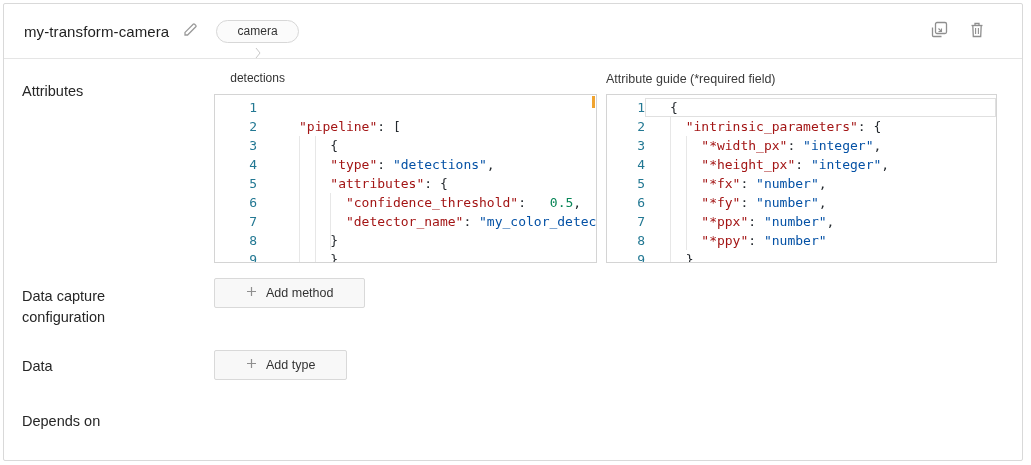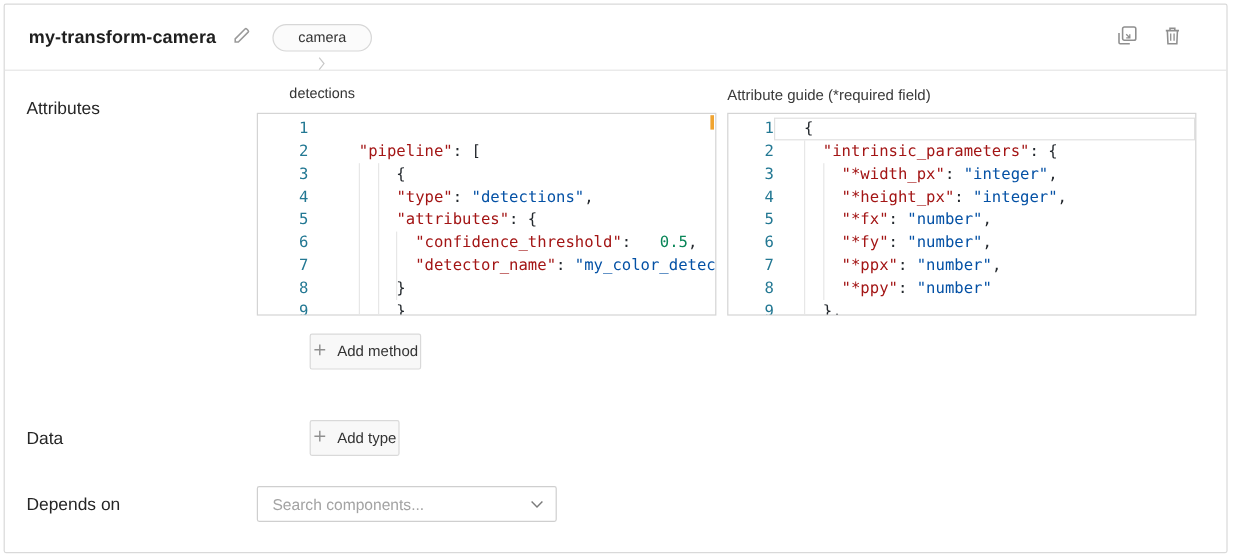--- a/index.html
+++ b/index.html
@@ -3,21 +3,21 @@
 <meta charset="utf-8">
 <style>
   * { box-sizing: border-box; margin: 0; padding: 0; }
   html,body { background:#fff; width:1031px; height:465px; overflow:hidden;
     font-family:"Liberation Sans", sans-serif; }
   .card { position:absolute; left:3px; top:3px; width:1020px; height:458px;
     background:#fff; border:1px solid #d9d9d9; border-radius:2px; }
   
   .hdr { height:55px; border-bottom:1px solid #e5e5e5; display:flex; align-items:center;
     padding:0 20px; }
-  .title { font-size:15px; font-weight:700; color:#1f1f1f; letter-spacing:.1px; }
+  .title { font-size:15px; font-weight:400; color:#1f1f1f; letter-spacing:.1px; }
   .iconbtn { background:none; border:none; cursor:pointer; display:flex; align-items:center;
     padding:4px; }
   .edit-btn { margin-left:10px; }
   .badge { margin-left:14px; display:flex; align-items:center; gap:9px;
     border:1px solid #d7d7d7; background:#fbfbfb; border-radius:999px;
     padding:3px 13px; height:23px;flex-direction:column; }
   .badge span { font-size:12px; color:#333; }
   .hdr-right { margin-left:auto; display:flex; align-items:center; gap:14px; padding-right:14px; }
   
   .body { position:relative; height:400px; }
@@ -36,22 +36,22 @@
   .ct { flex:1 1 auto; font:inherit; line-height:19px; white-space:pre; overflow:hidden; }
   .ed-left  .ct { padding-left:42px; }
   .ed-right .ct { padding-left:25px; }
   .cl.active .ct { outline:1px solid #e0e0e0; outline-offset:-1px; }
   .c-key{ color:var(--c-key,#a31515); } .c-str{ color:var(--c-str,#0451a5); }
   .c-num{ color:var(--c-num,#098658);margin-left:16px; } .c-pun{ color:#24292e; }
   .iguide { position:absolute; width:1px; background:#e7e7e7; }
   .ruler-mark { position:absolute; right:1px; top:1px; width:3px; height:12px; background:#f0a431; }
   
   .addbtn { position:absolute; left:210px; height:30px; display:flex; align-items:center; gap:9px;
-    background:#f8f8f8; border:1px solid #d9d9d9; border-radius:2px; padding:0 2px;
-    font-size:12.5px; color:#333; font-family:inherit; cursor:pointer;margin-left:44px; }
+    background:#f8f8f8; border:1px solid #d9d9d9; border-radius:2px; padding:0 31px;
+    font-size:12.5px; color:#333; font-family:inherit; cursor:pointer; }
   
   .combo { position:absolute; left:210px; top:346px; width:250px; height:30px; }
   .combo input { width:100%; height:100%; border:1px solid #cfcfcf; border-radius:2px;
     padding:0 30px 0 12px; font-size:13px; color:#333; font-family:inherit; outline:none; }
   .combo input::placeholder { color:#a3a3a3; }
   .combo svg { position:absolute; right:11px; top:12px; }
 </style>
 </head>
 <body>
 
@@ -183,42 +183,35 @@
           </div>
           <div class="cl">
             <span class="ln">9</span>
             <pre class="ct"><span class="c-pun">  },</span></pre>
           </div>
         </div>
       <div class="iguide" style="left:63px; top:22px; bottom:0;"></div>
       <div class="iguide" style="left:79px; top:41px; height:114px;"></div>
     </div>
 
+    <span class="rowlbl" style="top:227px; width:128px;">Data capture configuration</span>
     <button class="addbtn" style="top:219px">
       <span>
         <svg width="11" height="11" viewBox="0 0 11 11">
             <path d="M5.5 1v9M1 5.5h9" stroke="#8f8f8f" stroke-width="1.2"></path>
           </svg>
       </span>
       <span>Add method</span>
     </button>
 
     <span class="rowlbl" style="top:297px">Data</span>
     <button class="addbtn" style="top:291px">
       <span>
         <svg width="11" height="11" viewBox="0 0 11 11">
             <path d="M5.5 1v9M1 5.5h9" stroke="#8f8f8f" stroke-width="1.2"></path>
           </svg>
       </span>
       <span>Add type</span>
     </button>
 
     <span class="rowlbl" style="top:352px">Depends on</span>
-    <div class="combo">
-      <input type="text" placeholder="Search components..." style="">
-      <span>
-        <svg width="11" height="7" viewBox="0 0 11 7">
-            <polyline points="1,1 5.5,5.5 10,1" fill="none" stroke="#7a7a7a" stroke-width="1.2"></polyline>
-          </svg>
-      </span>
-    </div>
   </div>
 </div>
 
 </body></html>

